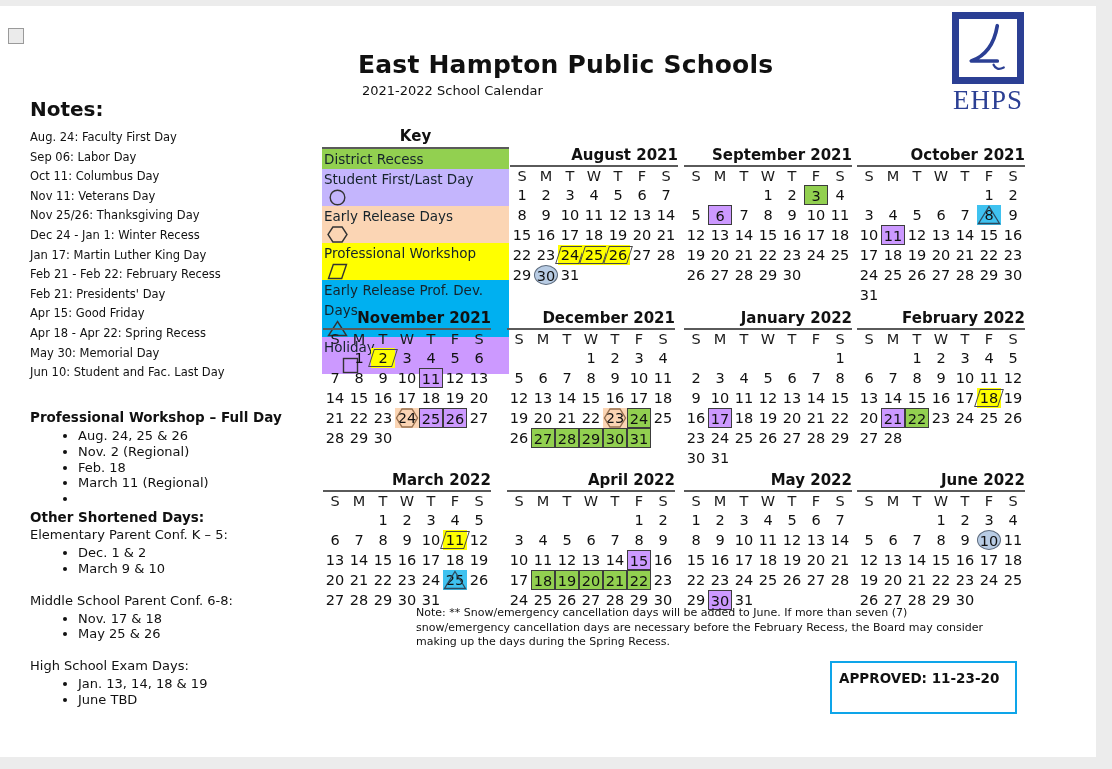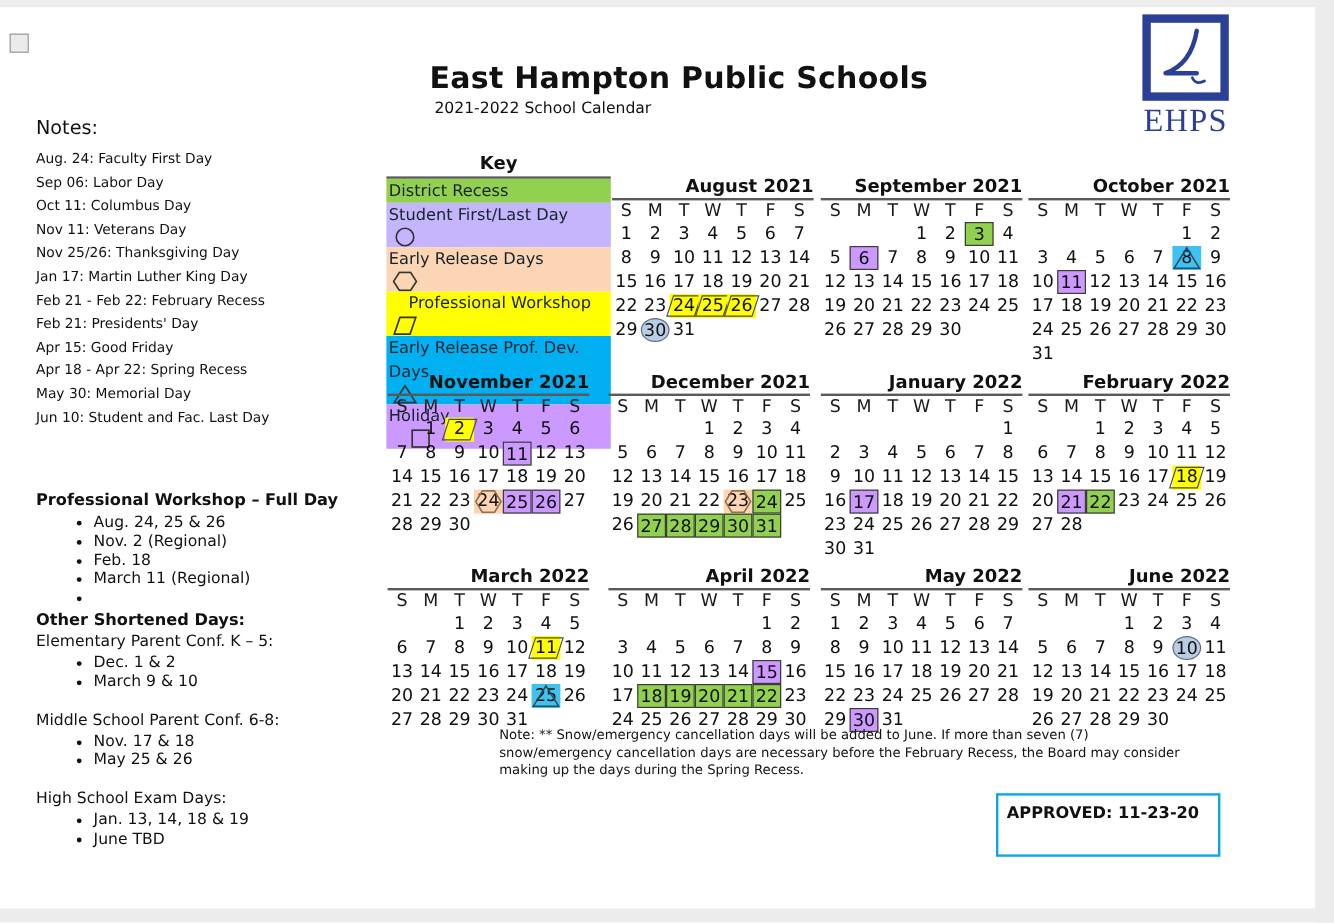--- a/index.html
+++ b/index.html
@@ -13,21 +13,21 @@
   .doc-title{position:absolute;left:358px;top:50px;font-size:25px;font-weight:bold;letter-spacing:.2px;}
   .doc-subtitle{position:absolute;left:362px;top:83px;font-size:13px;}
 
   .logo{position:absolute;left:936px;top:12px;width:104px;text-align:center;}
   .logo-box{width:58px;height:58px;border:7px solid #2b3f94;margin:0 auto;background:#fff;
             display:flex;align-items:center;justify-content:center;}
   .logo-text{color:#2b3f94;font-family:"Liberation Serif","DejaVu Serif",serif;
              font-size:27px;letter-spacing:1px;margin-top:1px;}
 
   .notes{position:absolute;left:30px;top:97px;width:292px;}
-  .notes-heading{font-size:16px;font-weight:normal;margin:0 0 7px 0;}
+  .notes-heading{font-size:20px;font-weight:bold;margin:0 0 7px 0;}
   .note-item{font-size:11.5px;line-height:19.6px;}
 
   .sections{position:absolute;left:30px;top:409px;width:300px;font-size:13px;}
   .sec-heading{font-weight:bold;font-size:13.5px;line-height:17px;}
   .sec-sub{font-size:13px;line-height:17px;}
   .sections ul{margin:2px 0 2px 0;padding-left:48px;}
   .sections li{line-height:15.8px;font-size:13px;}
   .gap{margin-top:15px;}
   .empty-li{min-height:13px;}
 
@@ -79,20 +79,21 @@
     <div class="logo-text">EHPS</div>
   </div>
 
   <div class="notes">
     <div class="notes-heading">Notes:</div>
     <div class="note-item">Aug. 24: Faculty First Day</div>
     <div class="note-item">Sep 06: Labor Day</div>
     <div class="note-item">Oct 11: Columbus Day</div>
     <div class="note-item">Nov 11: Veterans Day</div>
     <div class="note-item">Nov 25/26: Thanksgiving Day</div>
+    <div class="note-item">Dec 24 - Jan 1: Winter Recess</div>
     <div class="note-item">Jan 17: Martin Luther King Day</div>
     <div class="note-item">Feb 21 - Feb 22: February Recess</div>
     <div class="note-item">Feb 21: Presidents' Day</div>
     <div class="note-item">Apr 15: Good Friday</div>
     <div class="note-item">Apr 18 - Apr 22: Spring Recess</div>
     <div class="note-item">May 30: Memorial Day</div>
     <div class="note-item">Jun 10: Student and Fac. Last Day</div>
   </div>
 
   <div class="sections">
@@ -125,21 +126,21 @@
   <div class="key">
     <div class="key-title">Key</div>
     <div id="key-rows">
         <div class="key-row" style="background: rgb(146, 208, 80);"><span>District Recess</span></div>
         <div class="key-row" style="background: #c4b5fd;"><span>Student First/Last Day</span><svg width="21" height="17" viewBox="0 0 21 17" class="key-icon" style="margin-left: 3px;">
             <circle cx="10.5" cy="8.5" r="7.3" fill="none" stroke="#333" stroke-width="1.4"></circle>
           </svg></div>
         <div class="key-row" style="background: rgb(251, 213, 180);"><span>Early Release Days</span><svg width="21" height="17" viewBox="0 0 21 17" class="key-icon" style="margin-left: 3px;">
             <polygon points="5.880000000000001,1 15.12,1 20,8.5 15.12,16 5.880000000000001,16 1,8.5" fill="none" stroke="#333" stroke-width="1.4"></polygon>
           </svg></div>
-        <div class="key-row" style="background: rgb(255, 255, 0); text-align: center;"><span>Professional Workshop</span><svg width="21" height="17" viewBox="0 0 21 17" class="key-icon" style="margin-left: 3px;">
+        <div class="key-row" style="background: rgb(255, 255, 0);"><span>Professional Workshop</span><svg width="21" height="17" viewBox="0 0 21 17" class="key-icon" style="margin-left: 3px;">
             <polygon points="6.3,1.5 19.5,1.5 14.7,15.5 1.5,15.5" fill="none" stroke="#333" stroke-width="1.4"></polygon>
           </svg></div>
         <div class="key-row" style="background: rgb(0, 176, 240);"><span>Early Release Prof. Dev. Days</span><svg width="21" height="17" viewBox="0 0 21 17" class="key-icon" style="margin-left: 3px;">
             <polygon points="10.5,1.5 19.5,15.5 1.5,15.5" fill="none" stroke="#333" stroke-width="1.4"></polygon>
           </svg></div>
         <div class="key-row" style="background: rgb(204, 153, 255);"><span>Holiday</span><svg width="17" height="17" viewBox="0 0 17 17" class="key-icon" style="margin-left: 18px;">
             <rect x="1.5" y="1.5" width="14" height="14" fill="none" stroke="#333" stroke-width="1.4"></rect>
           </svg></div>
       </div>
   </div>

